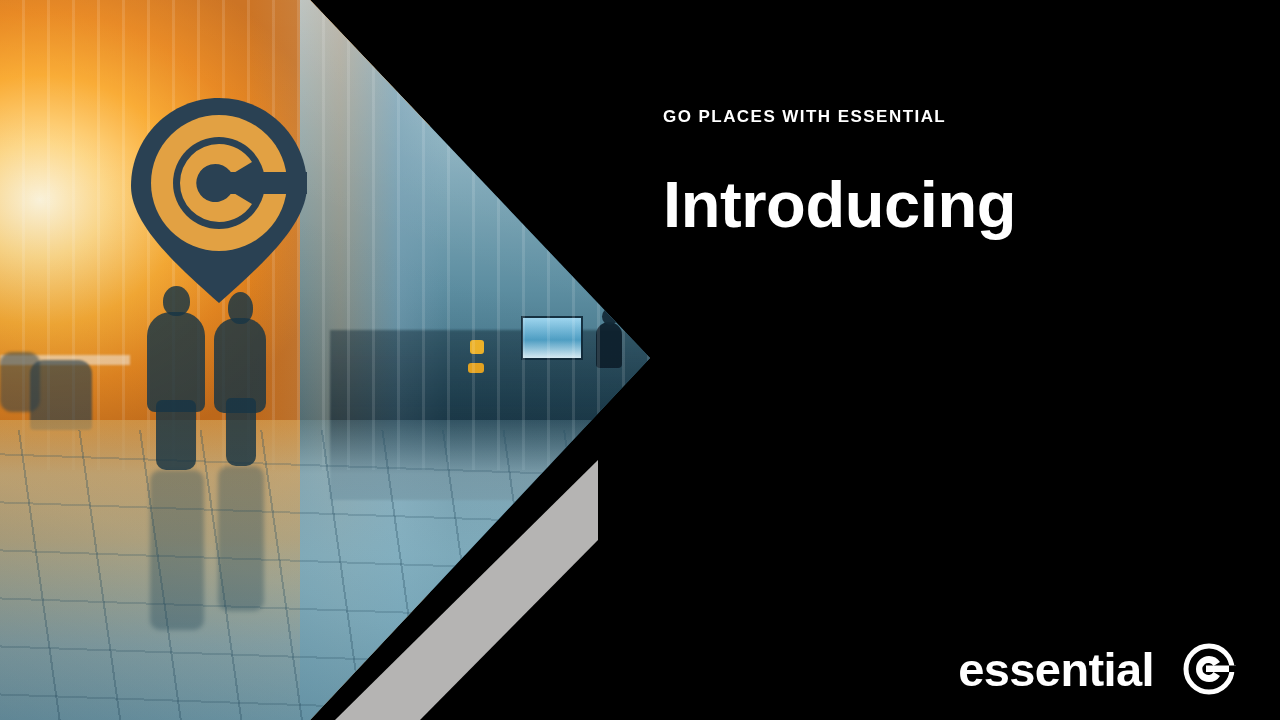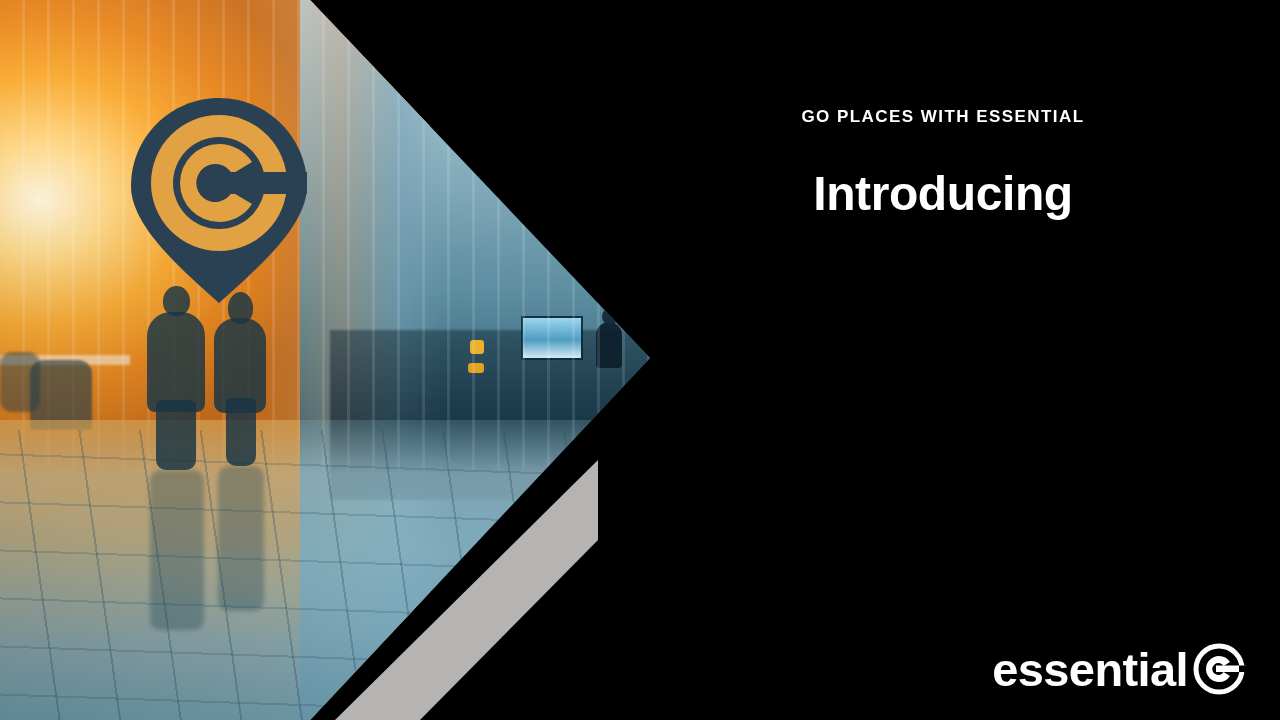--- a/index.html
+++ b/index.html
@@ -205,49 +205,48 @@
     height: 205px;
   }
   .pin-mark svg { display: block; width: 100%; height: 100%; }
 
   
   .text-col {
     position: absolute;
     left: 663px;
     top: 108px;
     width: 560px;
-    text-align: center;
   }
   .eyebrow {
     color: #ffffff;
     font-size: 17px;
     font-weight: bold;
     letter-spacing: 1.45px;
     line-height: 1;
     margin: 0 0 38px 0;
     white-space: nowrap;
   }
   .headline {
     color: #ffffff;
-    font-size: 48px;
+    font-size: 65px;
     font-weight: bold;
     line-height: 1.29;
     letter-spacing: -0.4px;
     margin: 0;
   }
   .headline .hl-line { display: block; white-space: nowrap; }
 
   
   .brand {
     position: absolute;
-    right: 34px;
+    right: 44px;
     bottom: 24px;
     display: flex;
     align-items: center;
-    gap: 4px;
+    gap: 28px;
     justify-content: flex-end;
   }
   .brand-word {
     color: #ffffff;
     font-size: 47px;
     font-weight: bold;
     letter-spacing: -0.6px;
     line-height: 1;
   }
   .brand-mark { width: 54px; height: 54px; display: block; }

